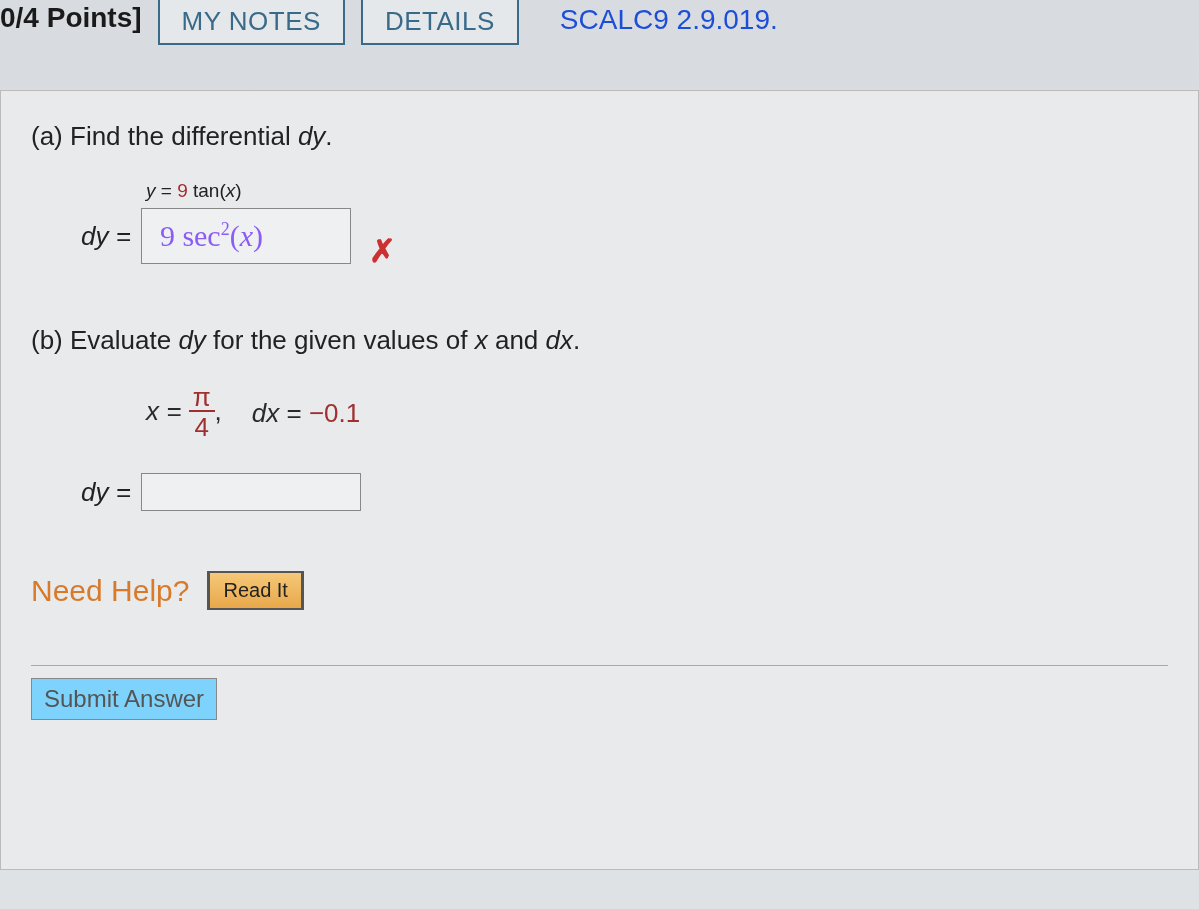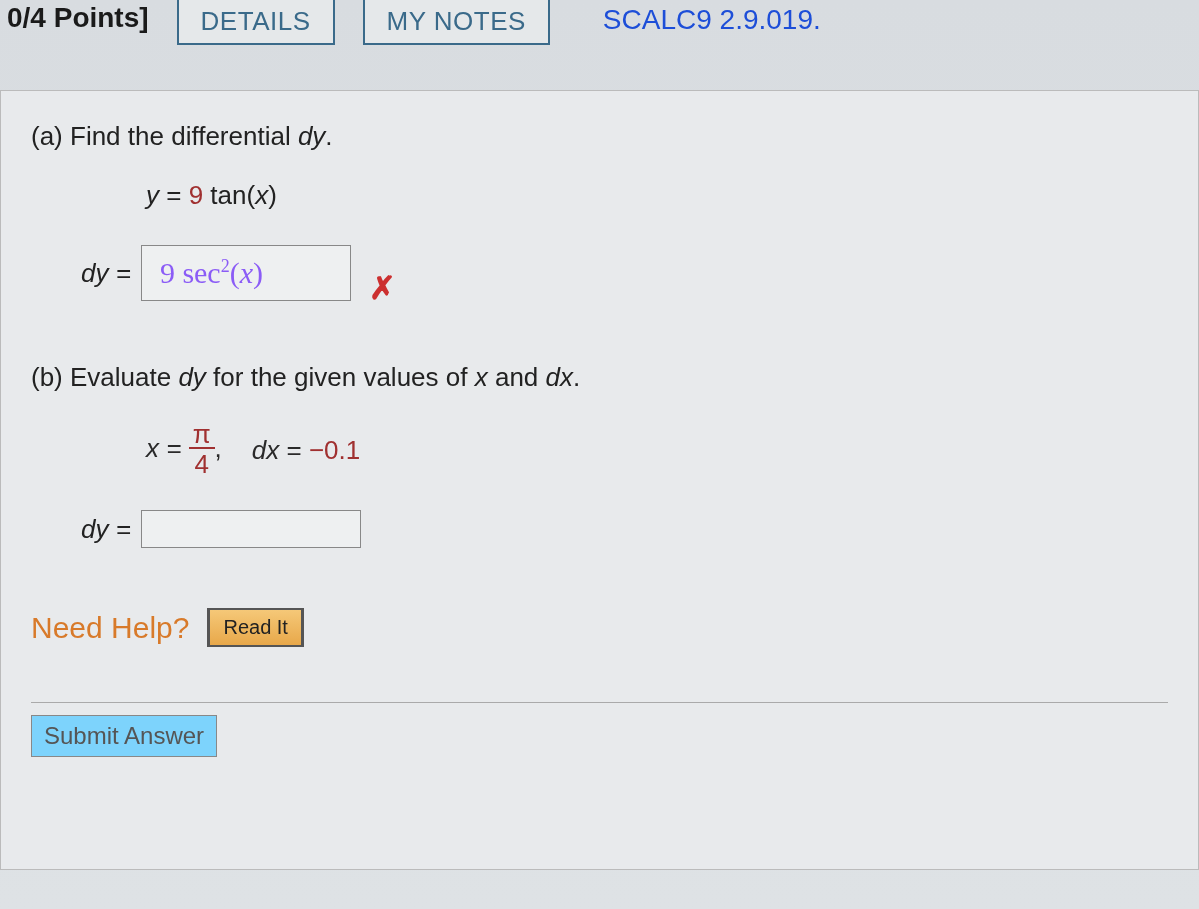--- a/index.html
+++ b/index.html
@@ -11,22 +11,22 @@
       font-family: Arial, Helvetica, sans-serif;
       background: linear-gradient(to bottom, #d8dce0 0%, #dee2e5 100%);
       width: 1199px;
       height: 909px;
       overflow: hidden;
       color: #2a2a2a;
     }
     .header {
       display: flex;
       align-items: flex-start;
-      gap: 28px;
-      padding-left: 7px;
+      gap: 16px;
+      padding-left: 0;
       height: 50px;
     }
     .points {
       font-weight: bold;
       font-size: 28px;
       color: #1a1a1a;
       padding-top: 2px;
     }
     .tab-button {
       border: 2px solid #3a6a8a;
@@ -56,23 +56,22 @@
     }
     .part-label {
       font-size: 26px;
       color: #222;
       margin-bottom: 28px;
     }
     .part-label .italic {
       font-style: italic;
     }
     .equation {
-      font-size: 26px;
+      font-size: 19px;
       margin-left: 115px;
-      margin-bottom: 28px;
       font-style: italic;
       color: #222;
     }
     .equation .num {
       color: #a03030;
       font-style: normal;
     }
     .answer-row {
       display: flex;
       align-items: center;
@@ -186,22 +185,22 @@
       color: #555;
       cursor: pointer;
       font-family: Arial, sans-serif;
     }
   </style>
 </head>
 <body>
 
 <div class="header">
   <span class="points">0/4 Points]</span>
+  <button class="tab-button">MY NOTES</button>
   <button class="tab-button">DETAILS</button>
-  <button class="tab-button">MY NOTES</button>
   <span class="ref-code">SCALC9 2.9.019.</span>
 </div>
 
 <div class="content">
 
   <div class="part-label">
     <span>(a)   Find the differential </span><span class="italic">dy</span><span>.</span>
   </div>
 
   <div class="equation">

